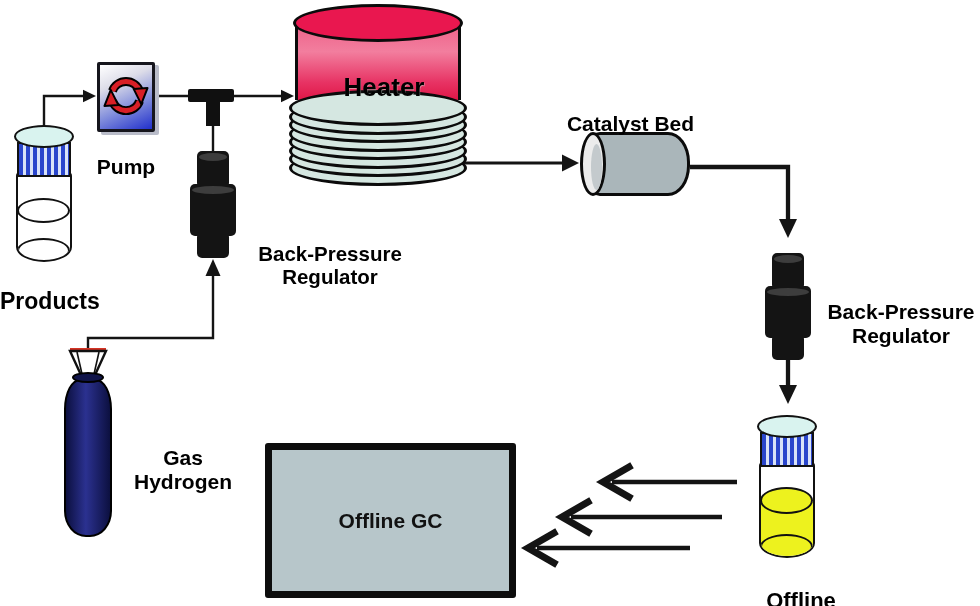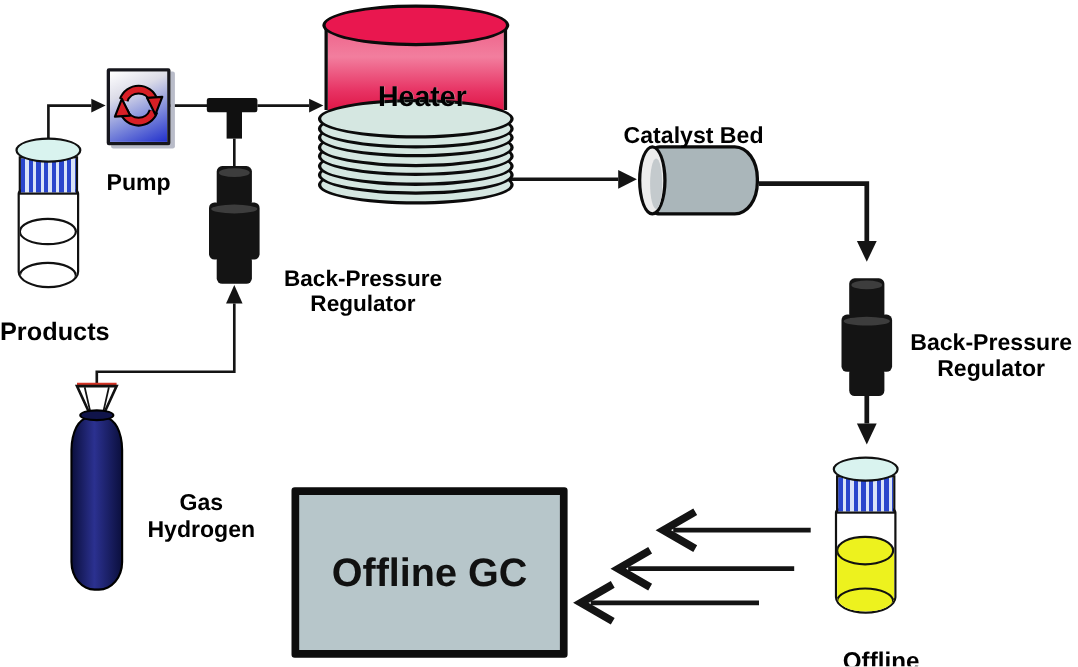--- a/index.html
+++ b/index.html
@@ -78,21 +78,21 @@
   .h2-body   { position:absolute; left:64px; top:379px; width:48px; height:158px; z-index:5;
                border:2.5px solid #000;
                border-radius:16px 16px 22px 22px / 30px 30px 26px 26px;
                background:linear-gradient(90deg,#0c1040 0%,#2b3190 45%,#0c1040 100%);
                background-color:var(--cylinder_navy,#14195e); }
 
   
   .gc-box { position:absolute; left:265px; top:443px; width:251px; height:155px; z-index:5;
             background:var(--gc_fill,#b7c6ca); border:7px solid #0d0d0d; border-radius:3px;
             display:flex; flex-direction:column; align-items:center; justify-content:center; gap:10px; }
-  .gc-line { font-size:36px; font-weight:700; color:#111; line-height:1.1; }
+  .gc-line { font-size:21px; font-weight:700; color:#111; line-height:1.1; }
 </style>
 </head>
 <body>
 
 <div class="stage">
 
   <svg class="lines" width="980" height="606" viewBox="0 0 980 606">
 
     <path class="ln thin" d="M44 127 V96 H83"></path>
     <polygon class="ah" points="83,89.8 83,102.2 96,96"></polygon>

